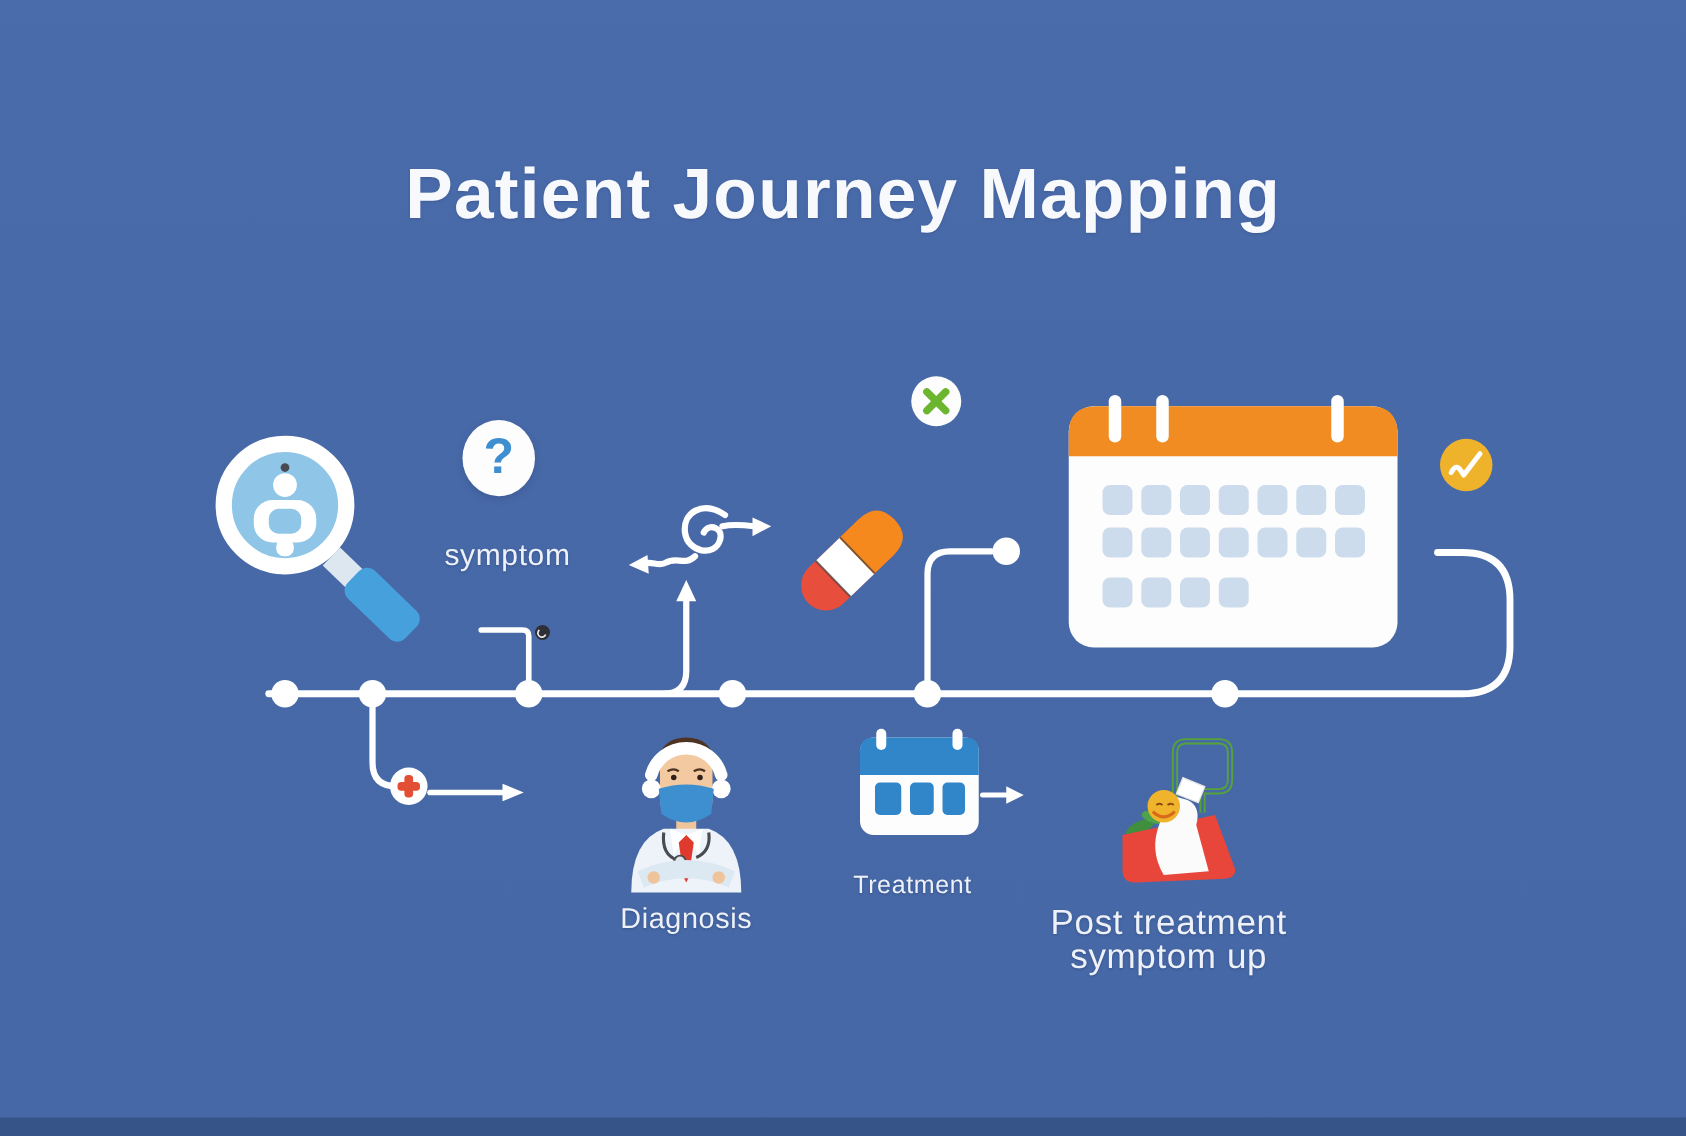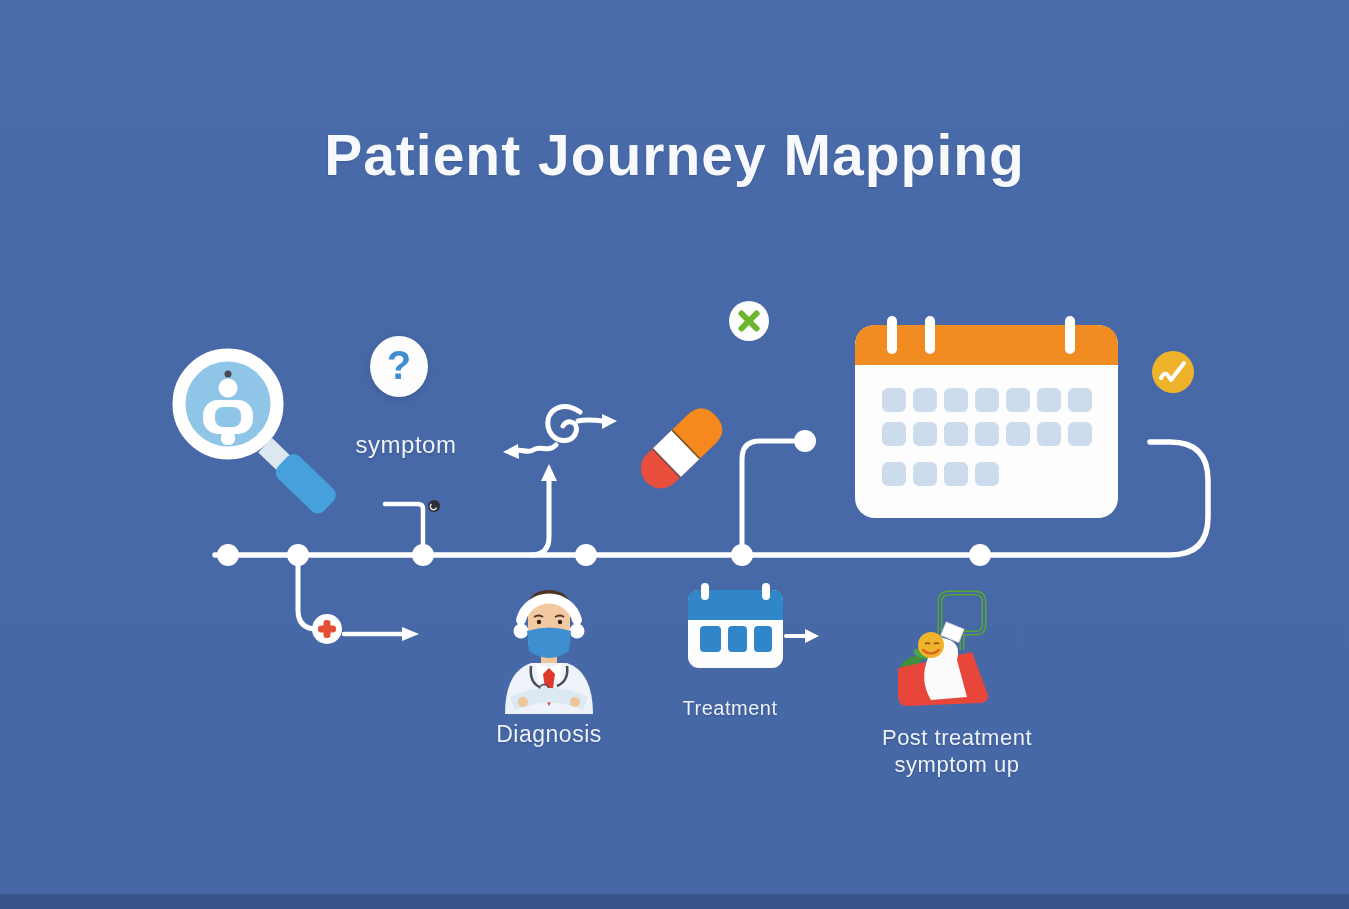--- a/index.html
+++ b/index.html
@@ -215,19 +215,19 @@
   </svg>
 
   <div class="abs stage-label" style="left:306px;top:431px;width:200px;font-size:24px">
     <div>symptom</div>
   </div>
 
   <div class="abs stage-label" style="left:469px;top:721px;width:160px;font-size:23px">Diagnosis</div>
 
   <div class="abs stage-label" style="left:650px;top:695px;width:160px;font-size:20px">Treatment</div>
 
-  <div class="abs stage-label" style="left:852px;top:724px;width:210px;font-size:22px">
+  <div class="abs stage-label" style="left:830px;top:724px;width:210px;font-size:28px">
     <div>Post treatment</div>
     <div>symptom up</div>
   </div>
 
   <div id="bottom-strip" class="abs"></div>
 </div>
 
 </body></html>

